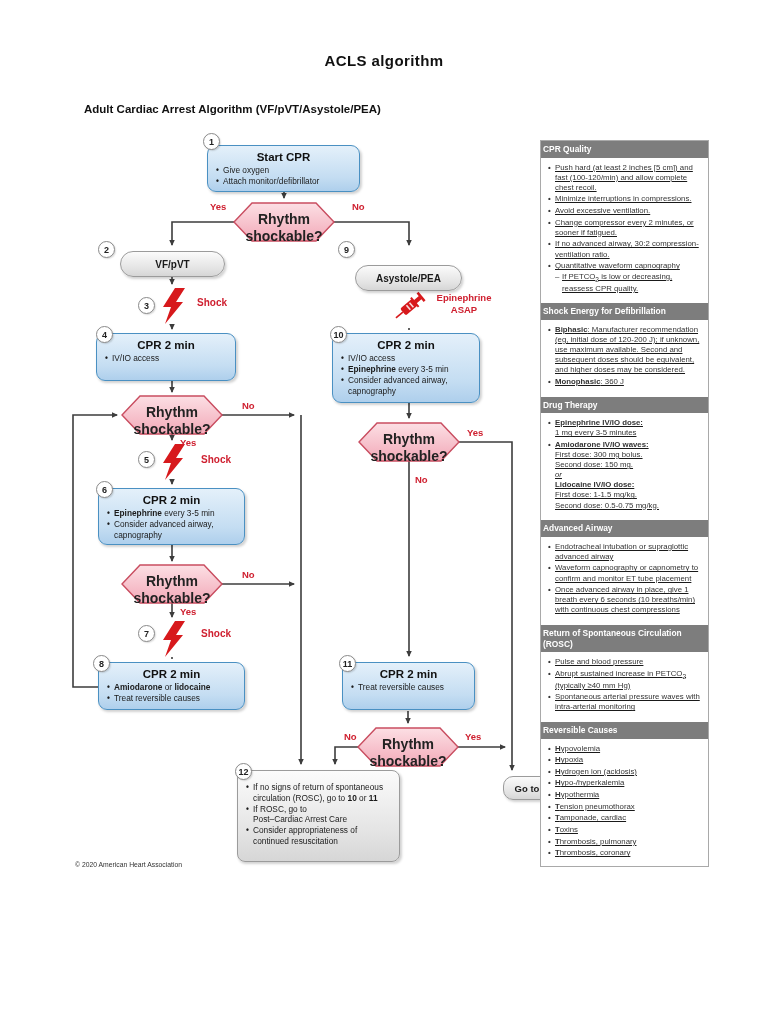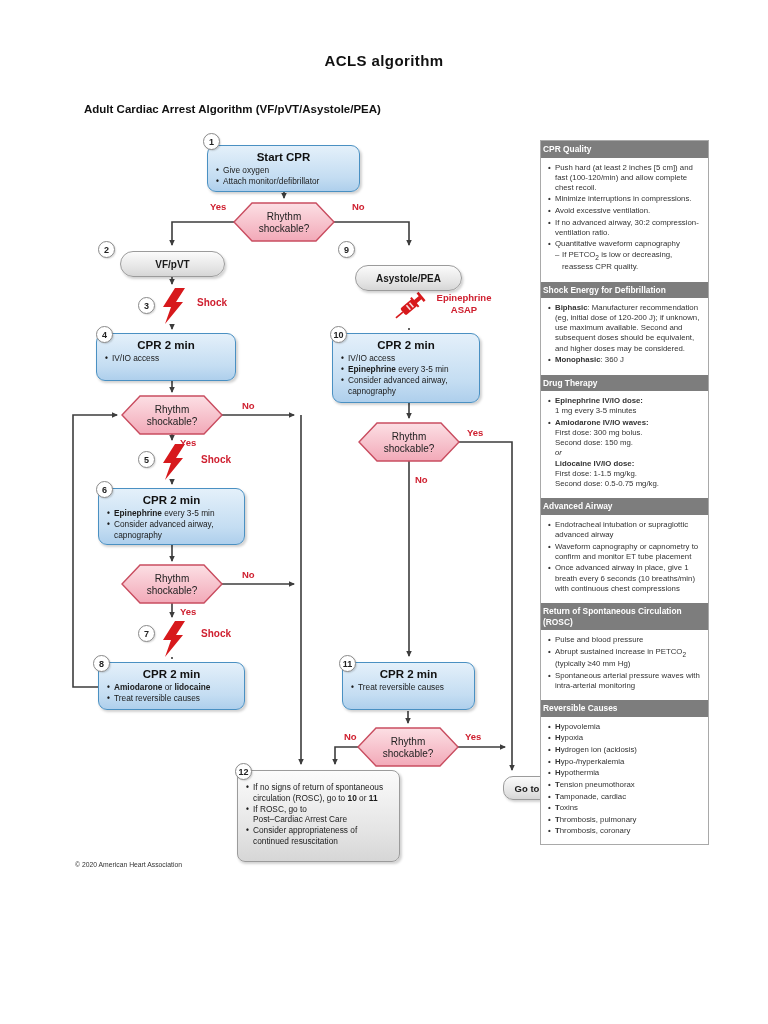--- a/index.html
+++ b/index.html
@@ -17,33 +17,33 @@
   .blue{background:linear-gradient(180deg,#e4f0fa 0%,#c4ddf2 70%,#aecfec 100%);border:1.4px solid #4a90c2;}
   .gray{background:linear-gradient(180deg,#fbfbfb 0%,#e3e3e3 70%,#d6d6d6 100%);border:1.2px solid #9b9b9b;}
   .pill{border-radius:13px;display:flex;align-items:center;justify-content:center;font-weight:700;font-size:10px;padding:0 4px;}
   .box-title{text-align:center;font-weight:700;font-size:11.5px;line-height:1.25;color:#111;}
   .box ul{margin:1px 0 0 0;padding:0;}
   .box li,.plain-li{list-style:none;position:relative;padding-left:8px;font-size:8.3px;line-height:1.3;color:#1a1a1a;}
   .box li::before{content:"•";position:absolute;left:1px;font-weight:700;}
   .gray-note{font-size:8.3px;}
   .goto{font-size:9.5px;font-weight:700;display:flex;align-items:center;justify-content:center;border-radius:10px;}
 
-  .decision-label{position:absolute;width:80px;text-align:center;font-size:10px;font-weight:400;line-height:1.2;color:#222;}
+  .decision-label{position:absolute;width:80px;text-align:center;font-size:14px;font-weight:700;line-height:1.2;color:#222;}
   .yesno{position:absolute;font-size:9.5px;font-weight:700;color:#cf2030;}
   .shock-label{position:absolute;font-size:10px;font-weight:700;color:#cf2030;}
   .epi-label{position:absolute;width:72px;text-align:center;font-size:9.5px;font-weight:700;line-height:1.25;color:#cf2030;}
 
   .num{position:absolute;width:17px;height:17px;border-radius:50%;background:#fff;border:1.3px solid #8a8a8a;
        display:flex;align-items:center;justify-content:center;font-size:9px;font-weight:700;color:#222;box-sizing:border-box;
        box-shadow:1px 1px 1.5px rgba(0,0,0,.15);z-index:5;}
 
   .sidebar{position:absolute;left:540px;top:140px;width:169px;background:#fff;border:1px solid #a9a9a9;box-sizing:border-box;}
   .sb-header{background:#7d7d7d;color:#fff;font-weight:700;font-size:8.4px;line-height:1.25;padding:3px 2px;}
   .sb-section + .sb-section .sb-header{border-top:2px solid #fff;}
-  .sidebar ul{margin:0;padding:5px 6px 6px 6px;}
+  .sidebar ul{margin:0;padding:5px 6px 6px 6px;text-decoration:underline;}
   .sidebar li{list-style:none;position:relative;padding-left:8px;font-size:7.8px;line-height:1.3;color:#333;margin-bottom:1.5px;}
   .sidebar li::before{content:"•";position:absolute;left:1px;font-weight:700;}
   .sidebar .sub{position:relative;padding-left:7px;margin-top:.5px;}
   .sidebar .sub::before{content:"\2013";position:absolute;left:0;}
 </style>
 </head>
 <body>
 
 <div class="canvas">
 
@@ -214,20 +214,21 @@
   <div class="num" style="left:339px;top:655px;">11</div>
   <div class="num" style="left:235px;top:763px;">12</div>
 
   <div class="sidebar" id="sidebar">
       <div class="sb-section">
         <div class="sb-header">CPR Quality</div>
         <ul>
           <li>Push hard (at least 2 inches [5 cm]) and fast (100-120/min) and allow complete chest recoil.</li>
           <li>Minimize interruptions in compressions.</li>
           <li>Avoid excessive ventilation.</li>
+          <li>Change compressor every 2 minutes, or sooner if fatigued.</li>
           <li>If no advanced airway, 30:2 compression-ventilation ratio.</li>
           <li>Quantitative waveform capnography<div class="sub">If PETCO<sub>2</sub> is low or decreasing, reassess CPR quality.</div></li>
         </ul>
       </div>
       <div class="sb-section">
         <div class="sb-header">Shock Energy for Defibrillation</div>
         <ul>
           <li><b>Biphasic</b>: Manufacturer recommendation (eg, initial dose of 120-200 J); if unknown, use maximum available. Second and subsequent doses should be equivalent, and higher doses may be considered.</li>
           <li><b>Monophasic</b>: 360 J</li>
         </ul>

